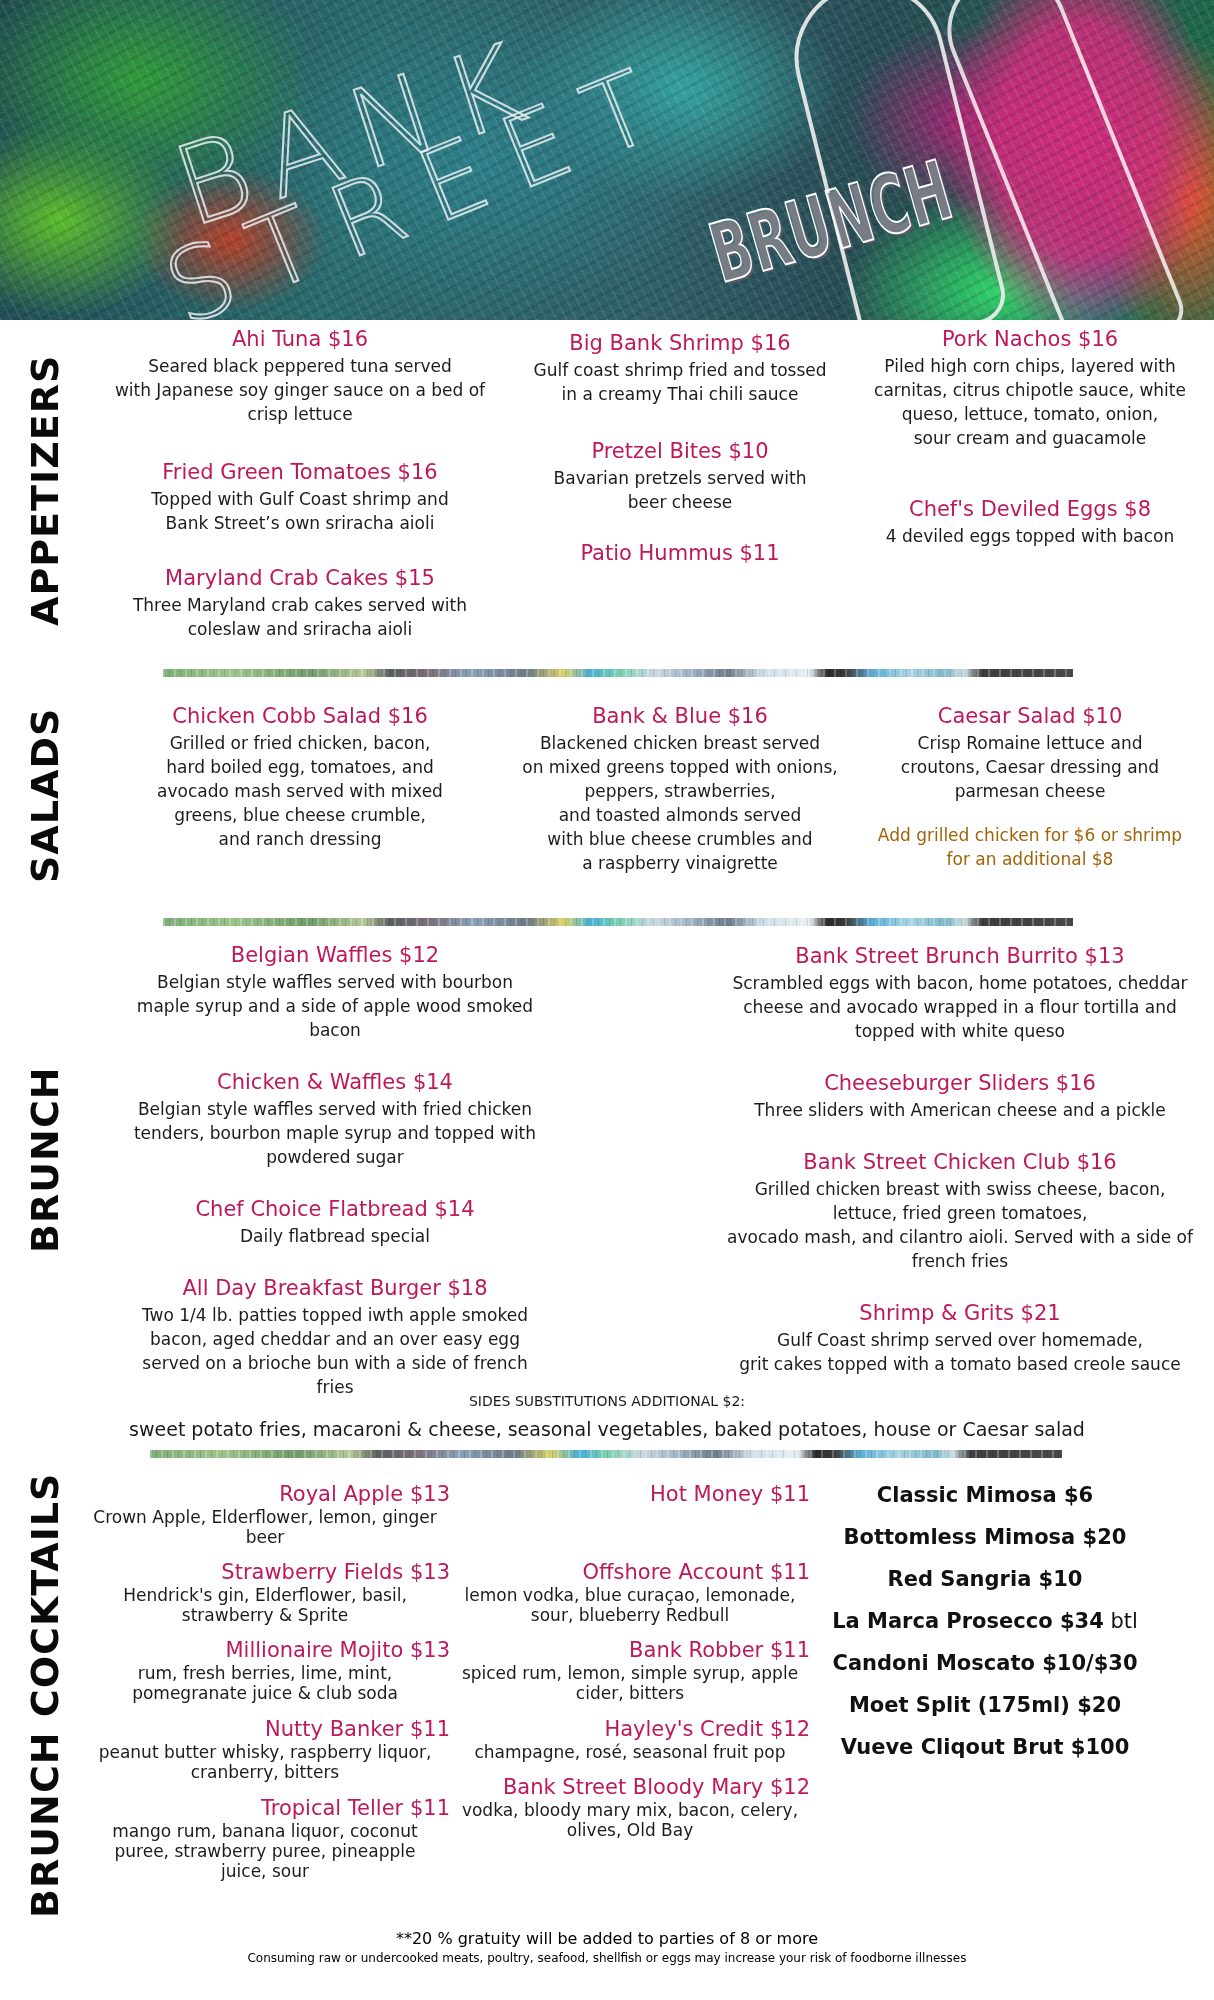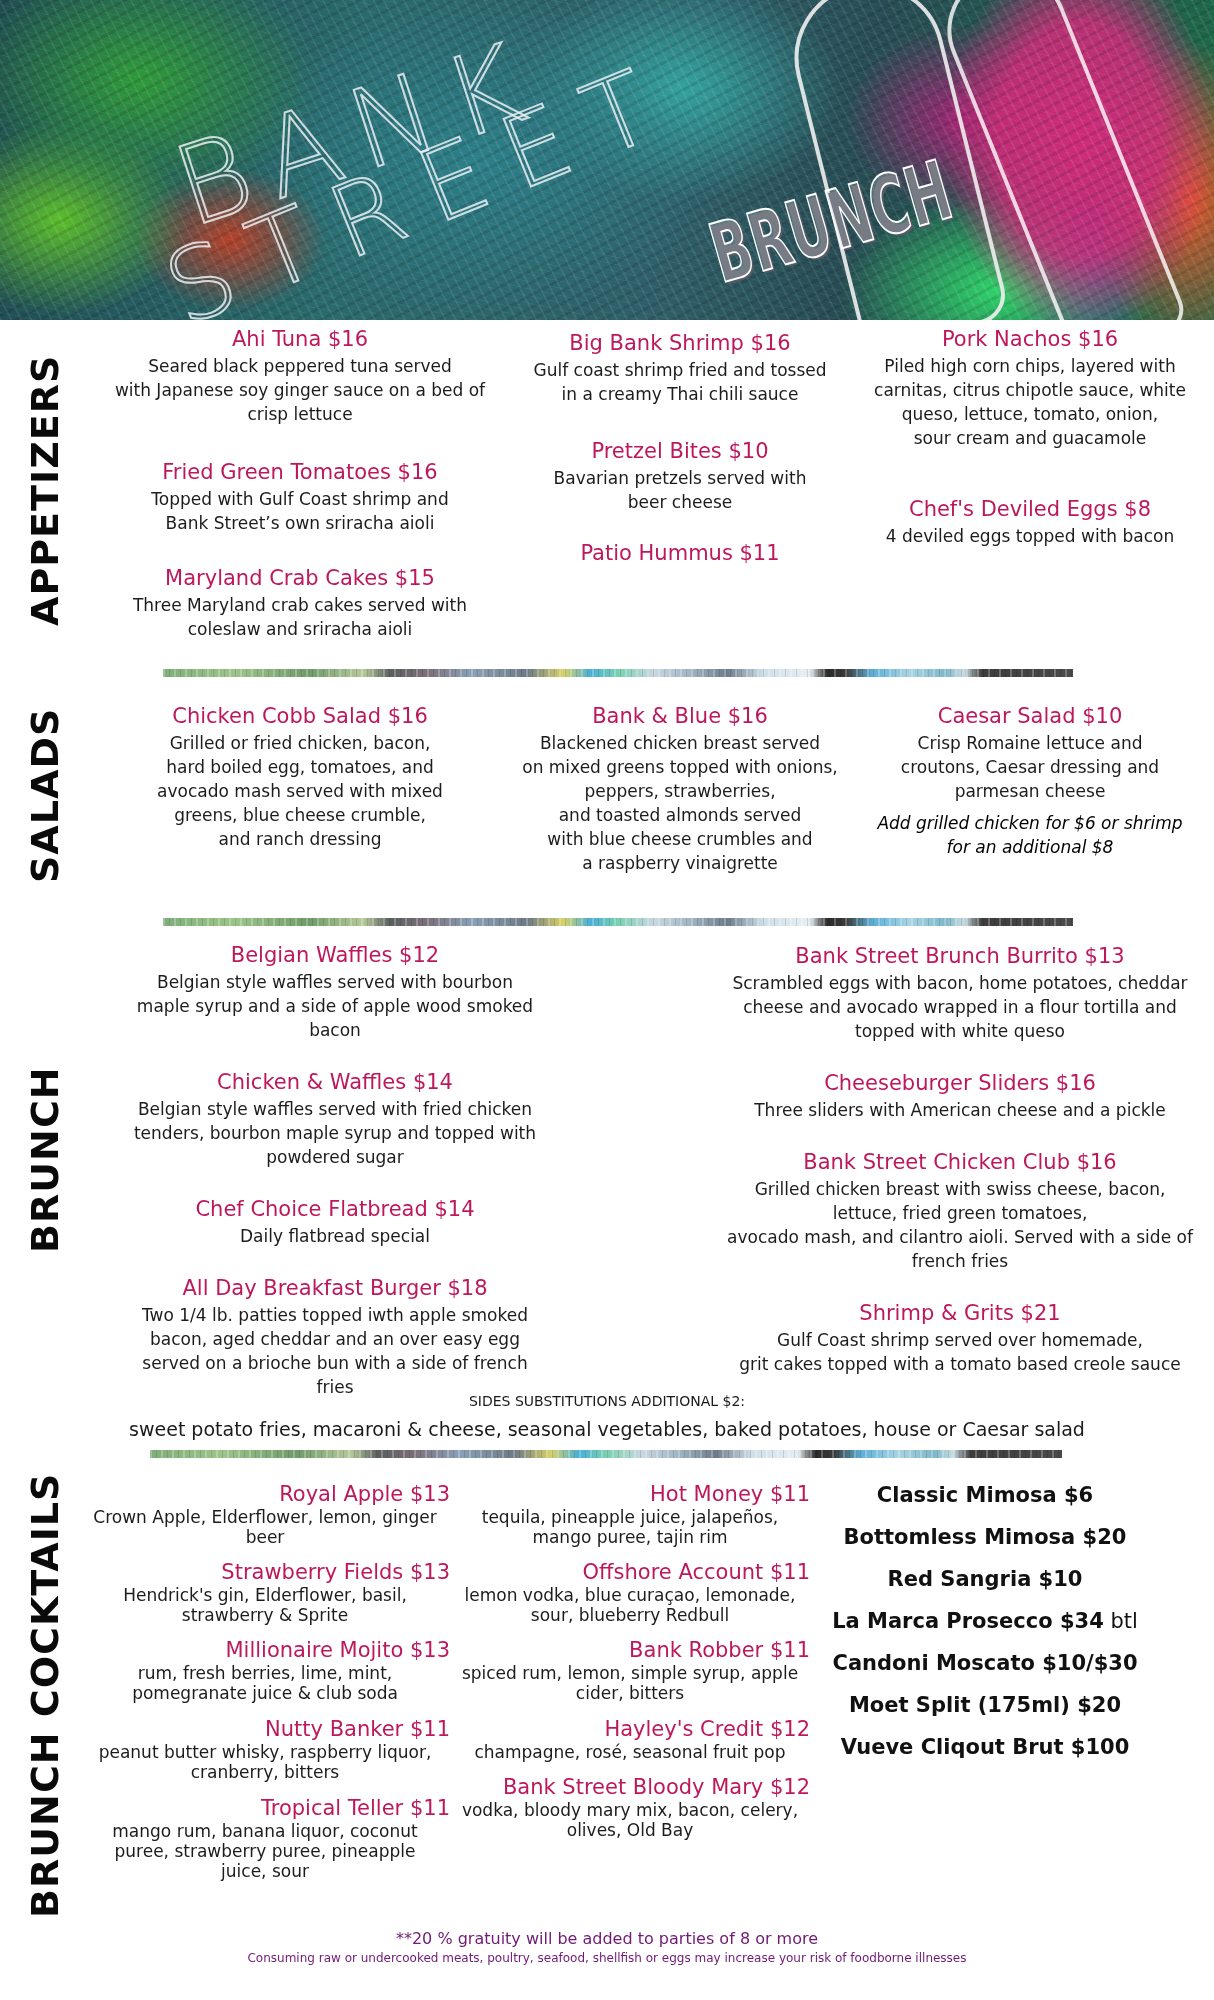--- a/index.html
+++ b/index.html
@@ -56,21 +56,21 @@
   .side-label {
     position: absolute; left: 20px; width: 50px;
     font-family: "DejaVu Sans", sans-serif; font-weight: bold; font-size: 38px; color: #0a0a0a;
     white-space: nowrap; letter-spacing: 1px;
     writing-mode: vertical-rl; transform: rotate(180deg);
     display: flex; align-items: center; justify-content: center;
   }
   .item { position: absolute; text-align: center; }
   .item .name { font-family: "DejaVu Sans", sans-serif; font-weight: normal; font-size: 21px; color: #be185d; line-height: 26px; }
   .item .desc { font-family: "DejaVu Sans", sans-serif; font-size: 17px; color: #1c1c1c; line-height: 24px; margin-top: 2px; white-space: pre-line; }
-  .item .note { font-family: "DejaVu Sans", sans-serif; font-style: italic; font-size: 17px; color: #000000; line-height: 24px; margin-top: 8px; white-space: pre-line; }
+  .item .note { font-family: "DejaVu Sans", sans-serif; font-size: 17px; color: #a16207; line-height: 24px; margin-top: 20px; white-space: pre-line; }
 
   .divider {
     position: absolute; height: 8px;
     background:
       linear-gradient(90deg,
         #7fae7a 0%, #9dc48a 8%, #6f9b6a 16%, #b6c99a 22%, #5a5f60 25%, #7b6f78 29%,
         #8aa0b8 34%, #6d7a84 40%, #d7d26a 44%, #49b0d9 47%, #7ad0b0 50%, #c9d7e0 54%,
         #a0b4c4 58%, #6e7c8a 62%, #cfe0ea 66%, #e6eef2 71%, #2a2a2a 73%, #3a3a3a 75%,
         #5fb0d8 78%, #a8d4e4 82%, #7eb7c9 86%, #c9dce2 88%, #3d3d3d 90%, #4a4a4a 100%);
   }
@@ -81,21 +81,21 @@
 
   
   .ck .name { font-size: 21px; line-height: 25px; text-align: right; }
   .ck .desc { font-size: 17px; line-height: 20px; margin-top: 0; }
 
   .bubbly { position: absolute; left: 830px; width: 310px; text-align: center; }
   .bubbly .row { font-family: "DejaVu Sans", sans-serif; font-weight: bold; font-size: 21px; color: #111; height: 42px; line-height: 30px; }
   .bubbly .row .suffix { font-weight: normal; }
 
   .sides { position: absolute; left: 0; width: 1214px; text-align: center; font-family: "DejaVu Sans", sans-serif; color: #1a1a1a; }
-  .footer { position: absolute; left: 0; width: 1214px; text-align: center; font-family: "DejaVu Sans", sans-serif; color: #701a75; }
+  .footer { position: absolute; left: 0; width: 1214px; text-align: center; font-family: "DejaVu Sans", sans-serif; color: #000000; }
 </style>
 </head>
 <body>
 
 <div class="banner">
   <div class="texture"></div>
   <div class="surfboard"></div>
   <div class="surfboard two"></div>
   <div class="scrawl bank">BANK</div>
   <div class="scrawl street">STREET</div>
@@ -257,22 +257,20 @@
 </div>
 <div class="item ck" style="left:80px;top:1796px;width:370px;">
   <div class="name">Tropical Teller $11</div>
   <div class="desc">mango rum, banana liquor, coconut
 puree, strawberry puree, pineapple
 juice, sour</div>
 </div>
 
 <div class="item ck" style="left:450px;top:1482px;width:360px;">
   <div class="name">Hot Money $11</div>
-  <div class="desc">tequila, pineapple juice, jalapeños,
-mango puree, tajin rim</div>
 </div>
 <div class="item ck" style="left:450px;top:1560px;width:360px;">
   <div class="name">Offshore Account $11</div>
   <div class="desc">lemon vodka, blue curaçao, lemonade,
 sour, blueberry Redbull</div>
 </div>
 <div class="item ck" style="left:450px;top:1638px;width:360px;">
   <div class="name">Bank Robber $11</div>
   <div class="desc">spiced rum, lemon, simple syrup, apple
 cider, bitters</div>

